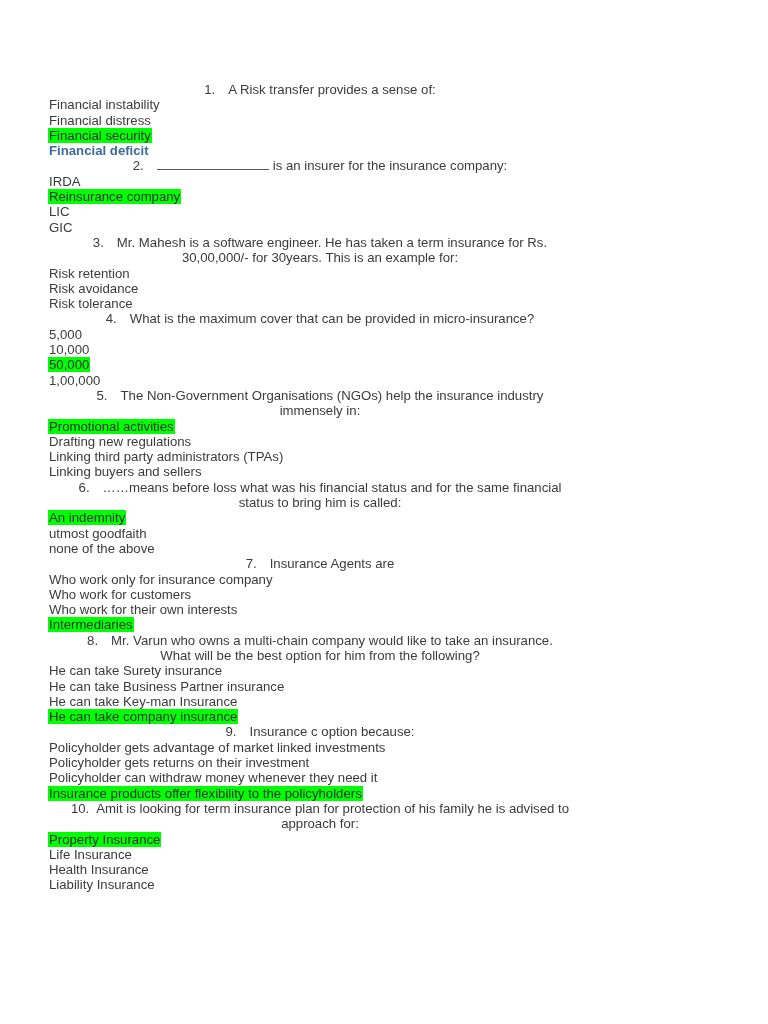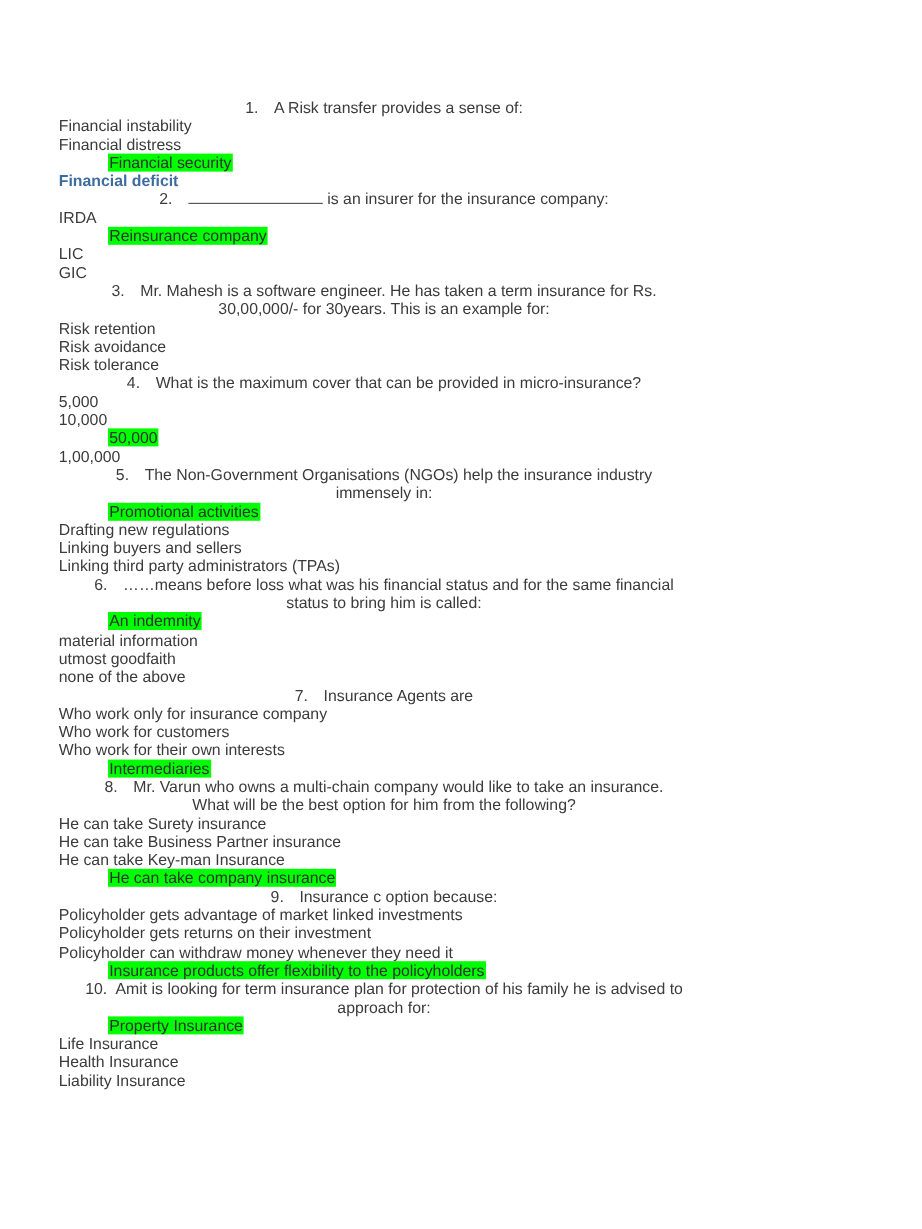--- a/index.html
+++ b/index.html
@@ -87,21 +87,20 @@
   }
   .option > span.otext {
     display: inline;
     padding: 0 1px;
   }
   
   .option.highlight > span.otext {
     background-color: #00ff00;
     color: #2f2f2f;
     box-decoration-break: clone;
-    margin-left: 42px;
     -webkit-box-decoration-break: clone;
   }
   
   .option.blue > span.otext {
     color: #3d6d9e;
     font-weight: bold;
   }
 </style>
 </head>
 <body>
@@ -141,29 +140,28 @@
           <li class="option"><span class="otext">10,000</span></li>
           <li class="option highlight"><span class="otext">50,000</span></li>
           <li class="option"><span class="otext">1,00,000</span></li>
         </ul>
       </div>
       <div class="question-block">
         <p class="q-stem"><span class="q-num">5.</span><span class="q-text">The Non-Government Organisations (NGOs) help the insurance industry immensely in:</span></p>
         <ul class="options">
           <li class="option highlight"><span class="otext">Promotional activities</span></li>
           <li class="option"><span class="otext">Drafting new regulations</span></li>
+          <li class="option"><span class="otext">Linking third party administrators (TPAs)</span></li>
           <li class="option"><span class="otext">Linking buyers and sellers</span></li>
-          <li class="option"><span class="otext">Linking third party administrators (TPAs)</span></li>
         </ul>
       </div>
       <div class="question-block">
         <p class="q-stem"><span class="q-num">6.</span><span class="q-text">……means before loss what was his financial status and for the same financial status to bring him is called:</span></p>
         <ul class="options">
           <li class="option highlight"><span class="otext">An indemnity</span></li>
-          <li class="option"><span class="otext">material information</span></li>
           <li class="option"><span class="otext">utmost goodfaith</span></li>
           <li class="option"><span class="otext">none of the above</span></li>
         </ul>
       </div>
       <div class="question-block">
         <p class="q-stem"><span class="q-num">7.</span><span class="q-text">Insurance Agents are</span></p>
         <ul class="options">
           <li class="option"><span class="otext">Who work only for insurance company</span></li>
           <li class="option"><span class="otext">Who work for customers</span></li>
           <li class="option"><span class="otext">Who work for their own interests</span></li>

